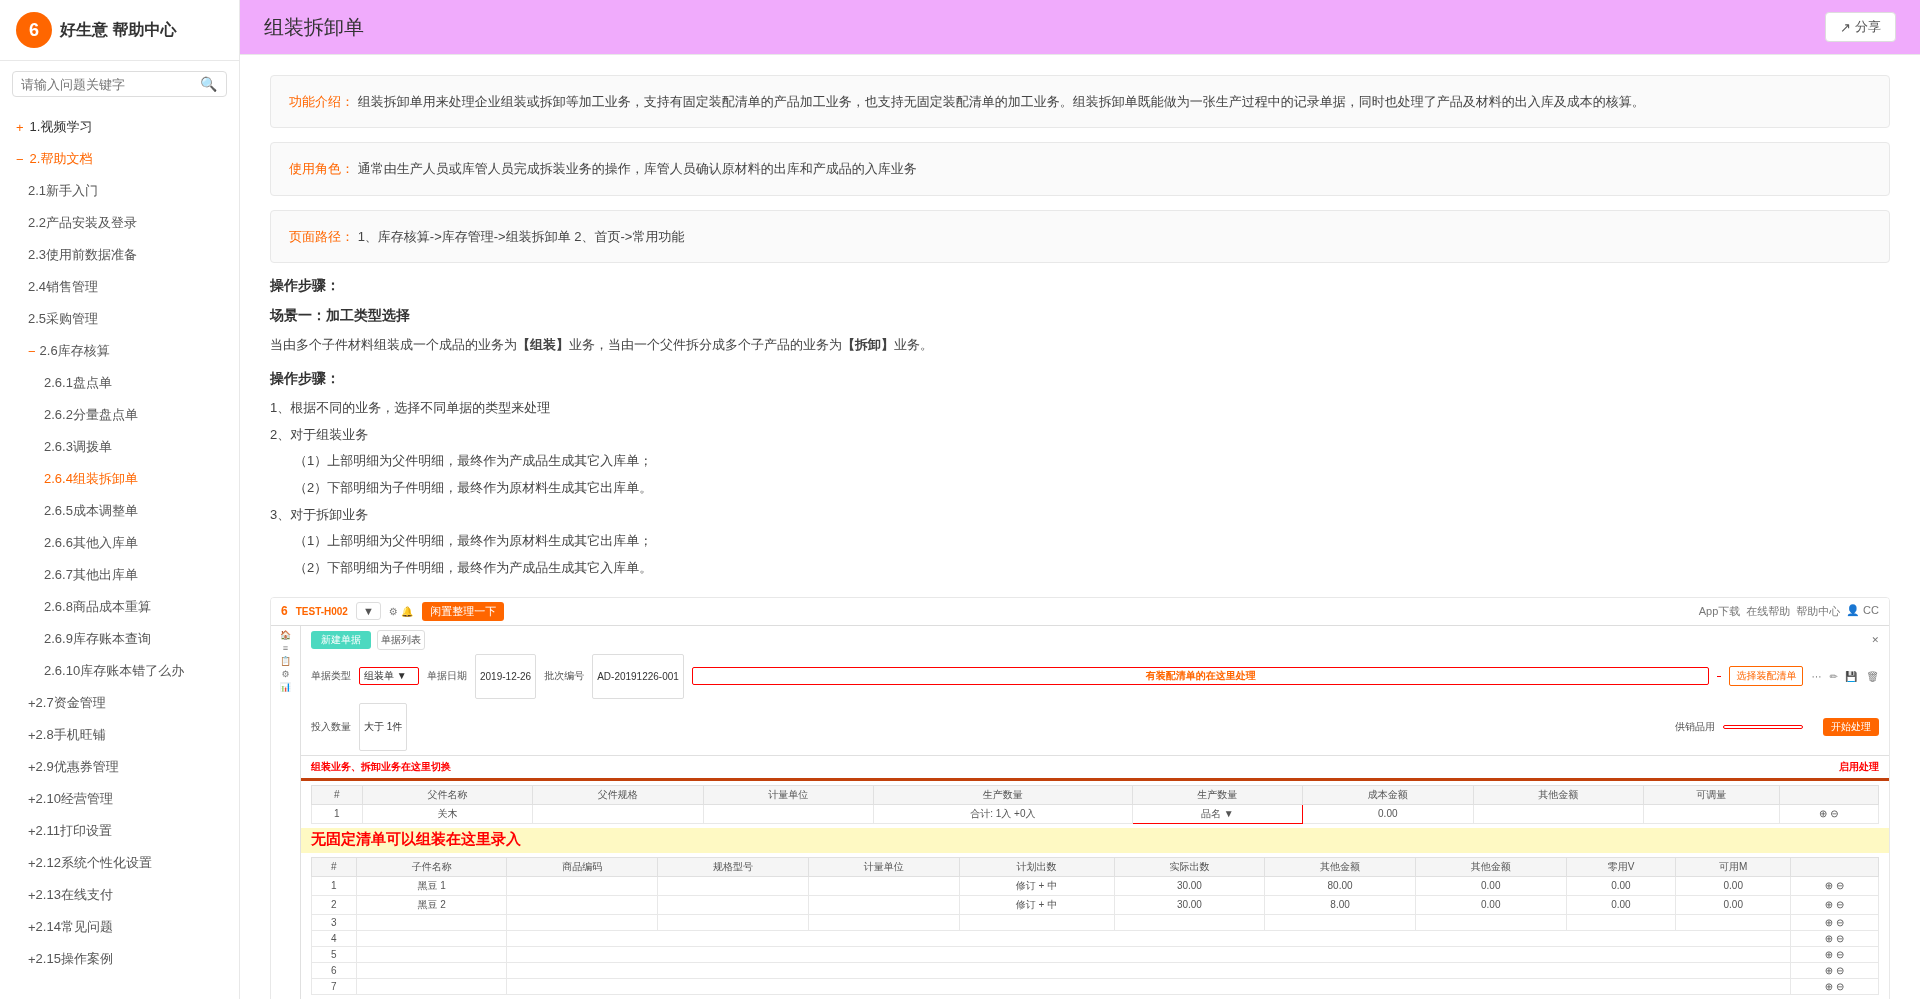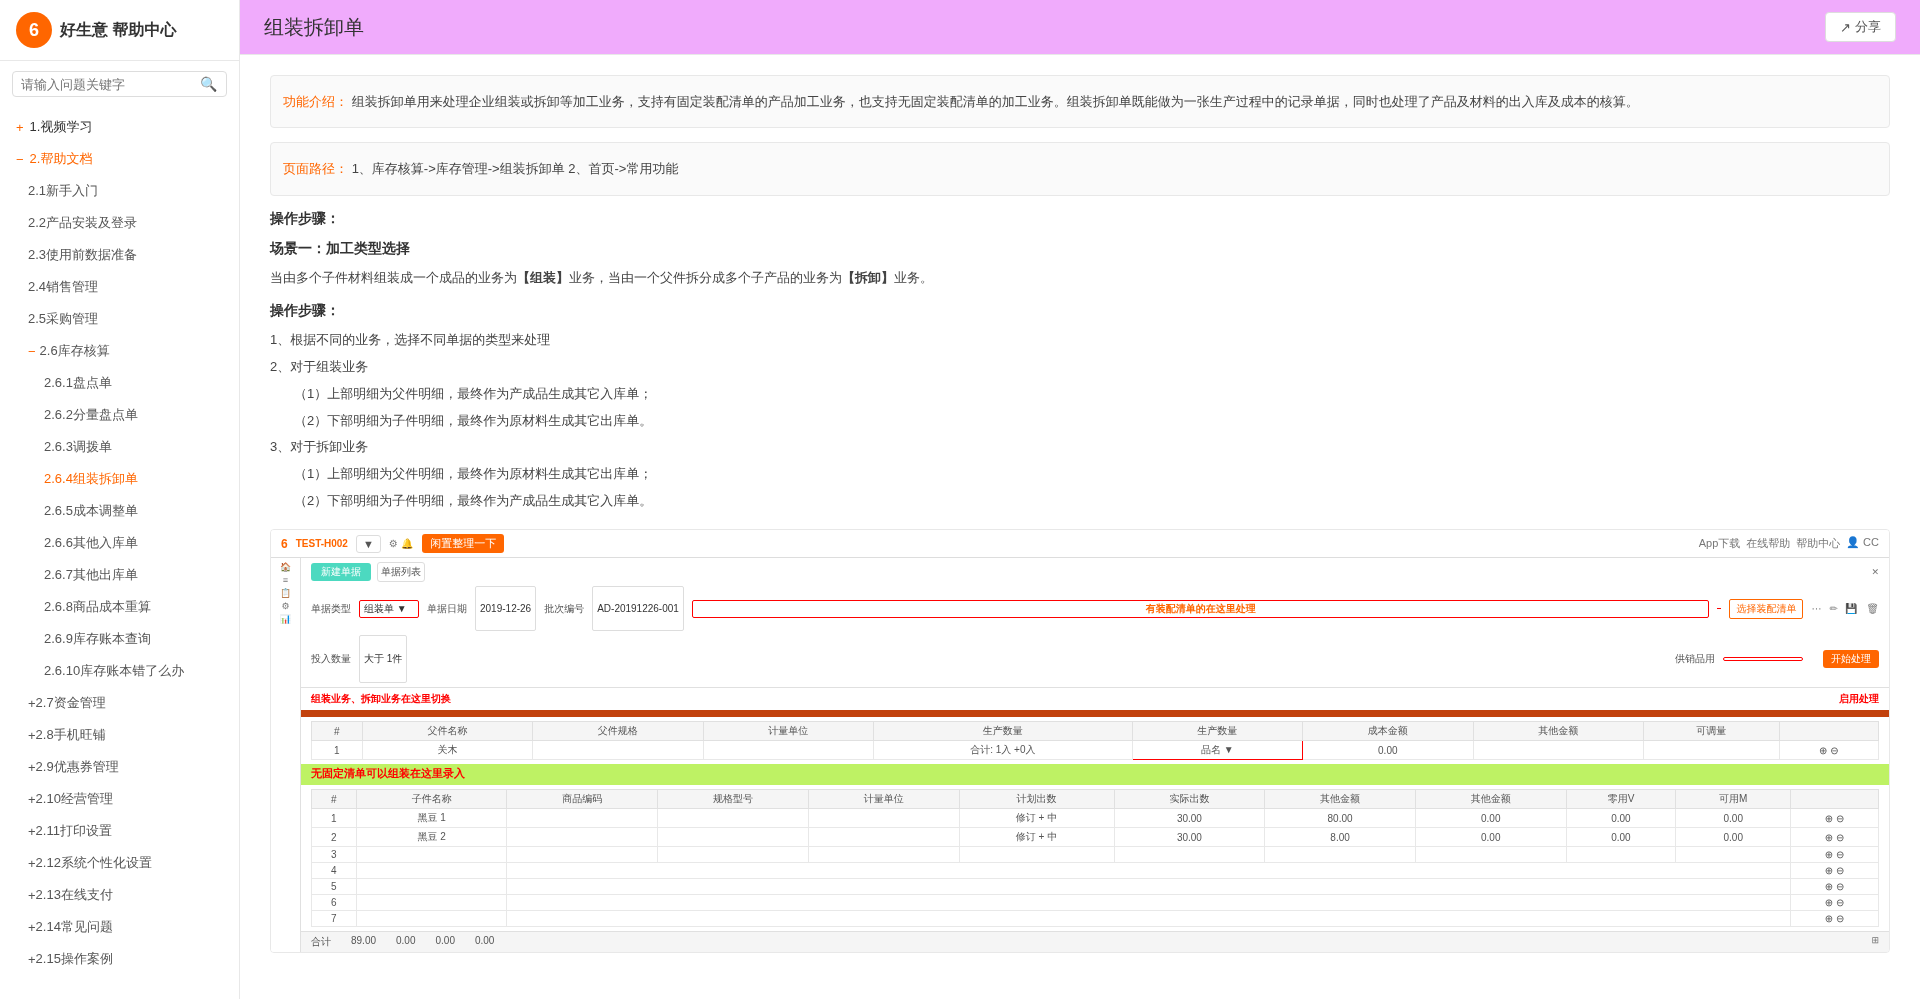--- a/index.html
+++ b/index.html
@@ -93,21 +93,21 @@
       flex: 1;
       overflow-y: auto;
       padding: 20px 30px;
       background: #fff;
     }
 
     .info-block {
       background: #fafafa;
       border: 1px solid #e8e8e8;
       border-radius: 4px;
-      padding: 14px 12px;
+      padding: 14px 18px;
       margin-bottom: 14px;
       font-size: 13px;
       line-height: 1.8;
       color: #444;
     }
     .info-block .label { color: #f60; font-weight: 500; }
 
     .section-title {
       font-size: 14px;
       font-weight: 600;
@@ -377,20 +377,24 @@
       <span>分享</span>
     </button>
   </div>
   <div id="content">
 
     <div class="info-block">
       <span class="label">功能介绍：</span>
       <span>组装拆卸单用来处理企业组装或拆卸等加工业务，支持有固定装配清单的产品加工业务，也支持无固定装配清单的加工业务。组装拆卸单既能做为一张生产过程中的记录单据，同时也处理了产品及材料的出入库及成本的核算。</span>
     </div>
 
+    <div class="info-block">
+      <span class="label">使用角色：</span>
+      <span>通常由生产人员或库管人员完成拆装业务的操作，库管人员确认原材料的出库和产成品的入库业务</span>
+    </div>
 
     <div class="info-block">
       <span class="label">页面路径：</span>
       <span>1、库存核算-&gt;库存管理-&gt;组装拆卸单 2、首页-&gt;常用功能</span>
     </div>
 
     <div class="section-title">操作步骤：</div>
 
     <div class="scene-title">场景一：加工类型选择</div>
     <div class="content-text">
@@ -467,21 +471,21 @@
                 <span style="color:#555;">投入数量</span>
                 <div class="mock-input">大于 1件</div>
                 <div style="flex:1;"></div>
                 <span style="color:#555;">供销品用</span>
                 <div class="mock-input-red" style="min-width:80px;"></div>
                 <div style="margin-left:4px;"></div>
                 <div class="mock-orange-btn">开始处理</div>
               </div>
             </div>
 
-            <div style="position:relative;padding:4px 10px;background:#fff;border-bottom:7px solid #c2410c;display:flex;align-items:center;gap:12px;">
+            <div style="position:relative;padding:4px 10px;background:#fff;border-bottom:3px solid #c2410c;display:flex;align-items:center;gap:12px;">
               <span style="color:#f00;font-size:10px;font-weight:bold;">组装业务、拆卸业务在这里切换</span>
               <div style="flex:1;"></div>
               <span style="color:#f00;font-size:10px;font-weight:bold;">启用处理</span>
             </div>
 
             <div style="padding:4px 10px;background:#fff;">
               <table class="mock-table">
                 <thead>
                   <tr>
                     <th>#</th>
@@ -506,21 +510,21 @@
                     <td class="red-border">品名 ▼</td>
                     <td>0.00</td>
                     <td></td>
                     <td></td>
                     <td>⊕ ⊖</td>
                   </tr>
                 </tbody>
               </table>
             </div>
 
-            <div style="padding:2px 10px 4px;background:#bef264;font-size:11px;color:#f00;font-weight:bold;">无固定清单可以组装在这里录入</div>
+            <div style="padding:2px 10px 4px;background:#fef9c3;font-size:15px;color:#f00;font-weight:bold;">无固定清单可以组装在这里录入</div>
 
             <div style="padding:4px 10px;background:#fff;">
               <table class="mock-table">
                 <thead>
                   <tr>
                     <th>#</th>
                     <th>子件名称</th>
                     <th>商品编码</th>
                     <th>规格型号</th>
                     <th>计量单位</th>

